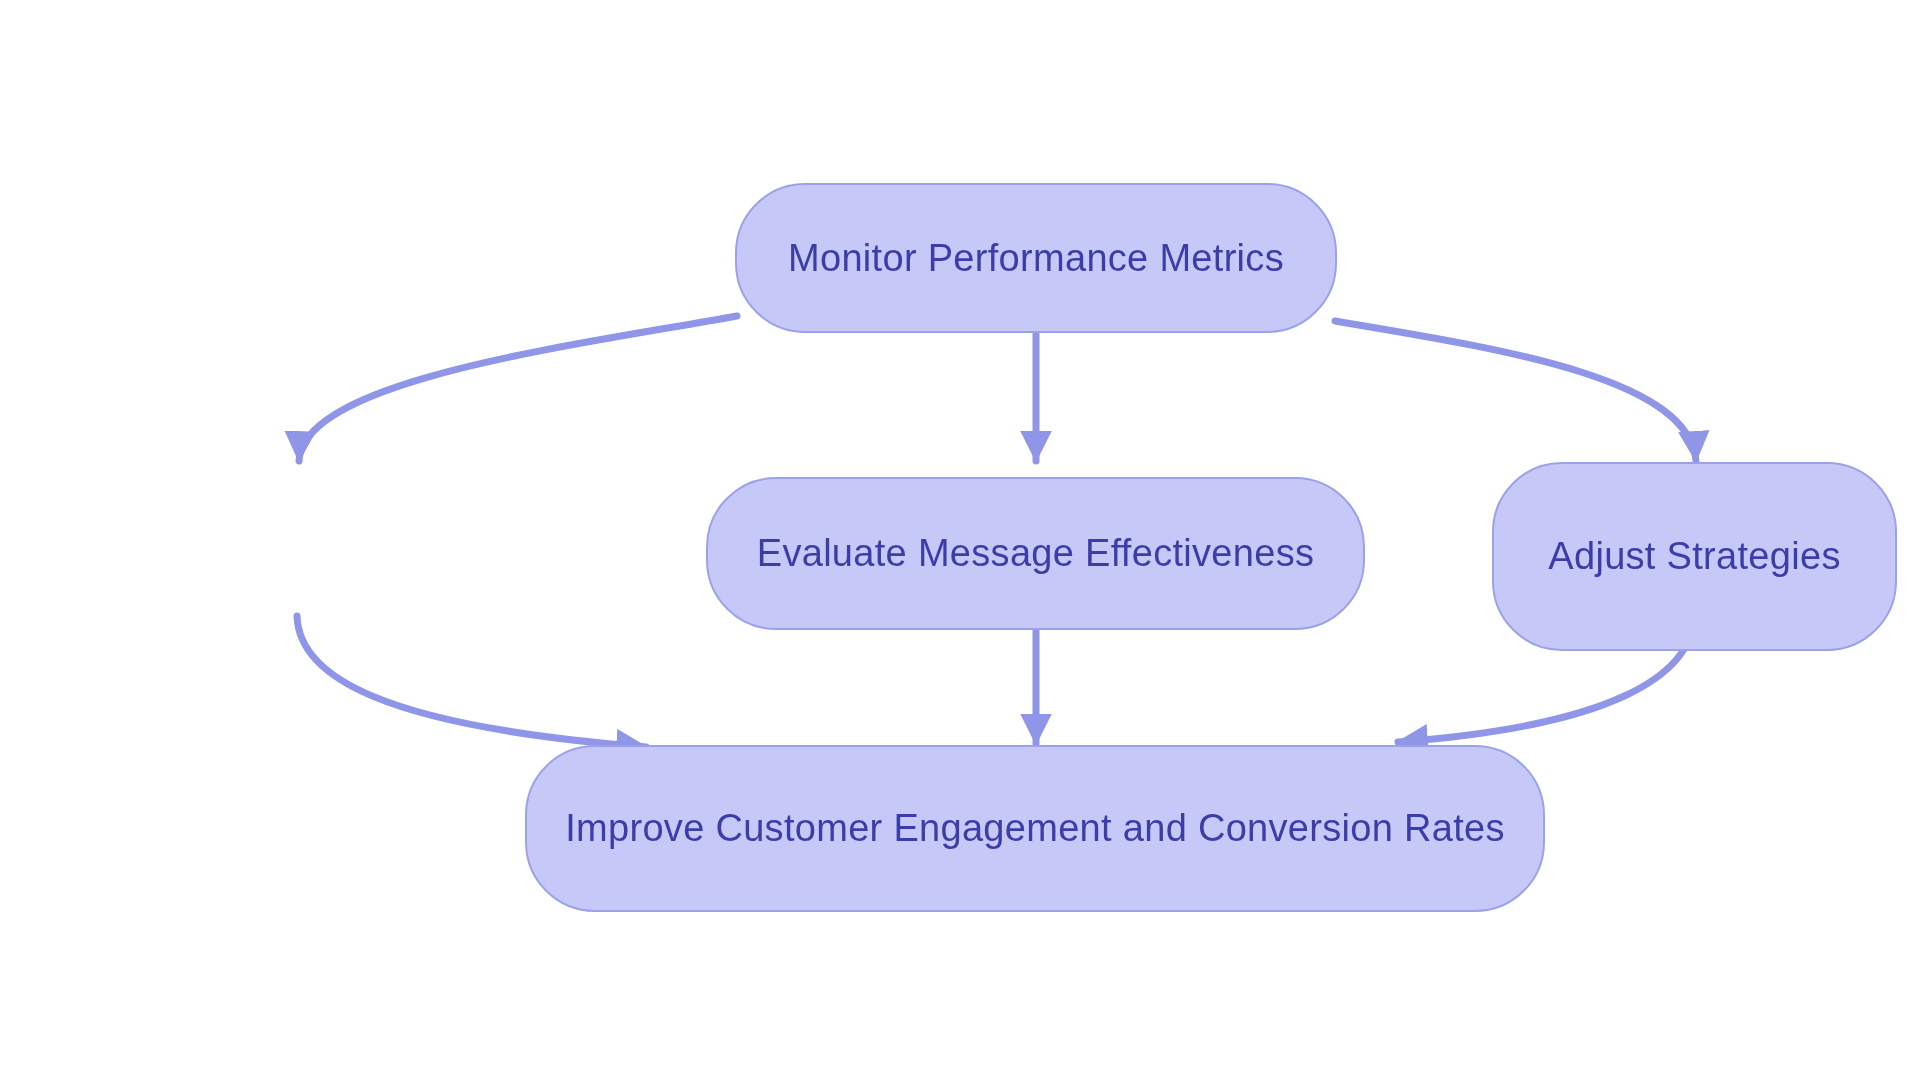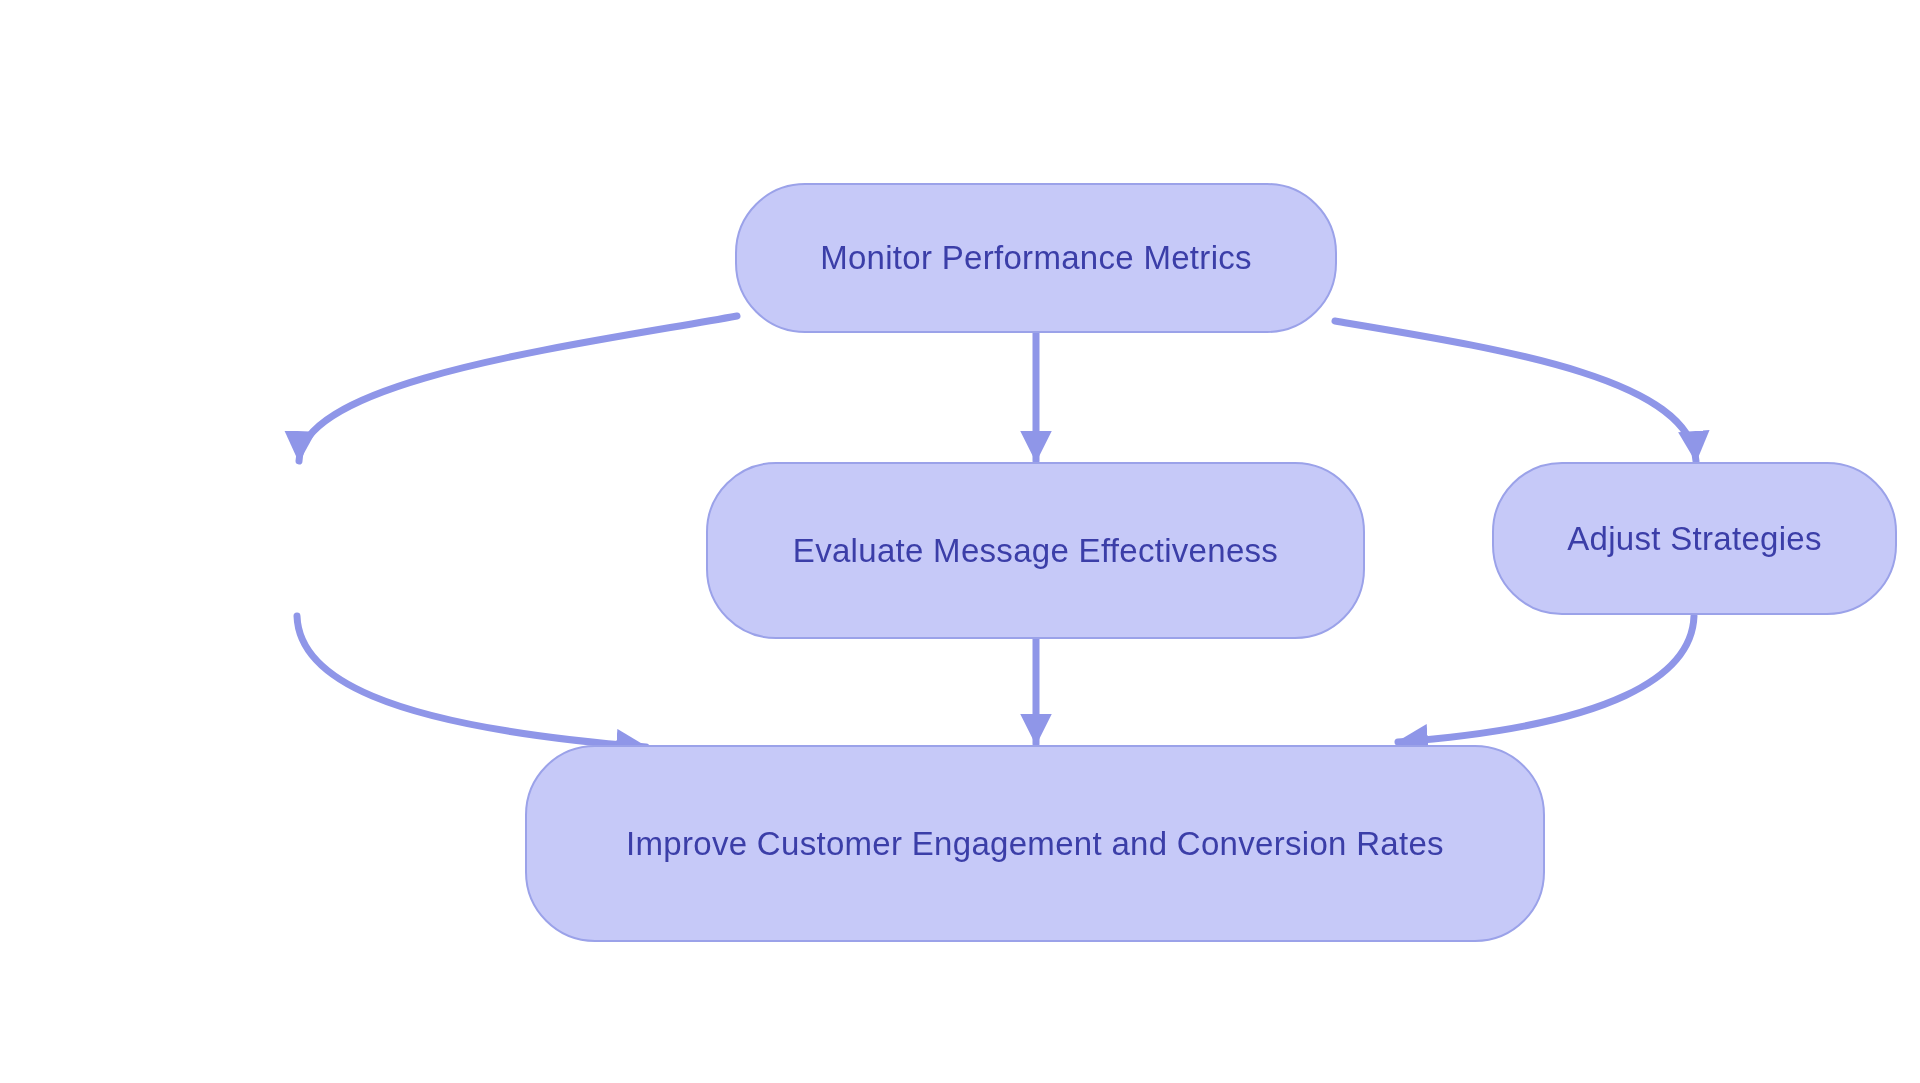--- a/index.html
+++ b/index.html
@@ -32,30 +32,30 @@
     position: absolute;
     z-index: 2;
     display: flex;
     align-items: center;
     justify-content: center;
     text-align: center;
     background: #c6c9f8;
     border: 2px solid #9ba2e9;
     border-radius: 70px;
     color: #3b3ea8;
-    font-size: 33px;
+    font-size: 38px;
     letter-spacing: 0.3px;
     box-sizing: border-box;
     padding: 0 20px;
   }
   .node-monitor  { left: 735px;  top: 183px; width: 602px;  height: 150px; }
   .node-analyze  { left: 19px;   top: 462px; width: 557px;  height: 153px; }
-  .node-evaluate { left: 706px;  top: 462px; width: 659px;  height: 177px; }
-  .node-adjust   { left: 1492px; top: 462px; width: 405px;  height: 153px; }
-  .node-improve  { left: 525px;  top: 745px; width: 1020px; height: 197px; }
+  .node-evaluate { left: 706px;  top: 477px; width: 659px;  height: 153px; }
+  .node-adjust   { left: 1492px; top: 462px; width: 405px;  height: 189px; }
+  .node-improve  { left: 525px;  top: 745px; width: 1020px; height: 167px; }
 </style>
 </head>
 <body>
 
 <div class="canvas">
 
   <svg class="edges-layer" viewBox="0 0 1920 1083" xmlns="http://www.w3.org/2000/svg">
     <defs>
       <marker id="arrow" viewBox="0 0 10 10" refX="9.5" refY="5" markerWidth="4.5" markerHeight="4.5" orient="auto" markerUnits="strokeWidth">
         <path d="M 0 0 L 10 5 L 0 10 Z" fill="#8f96e8"></path>

